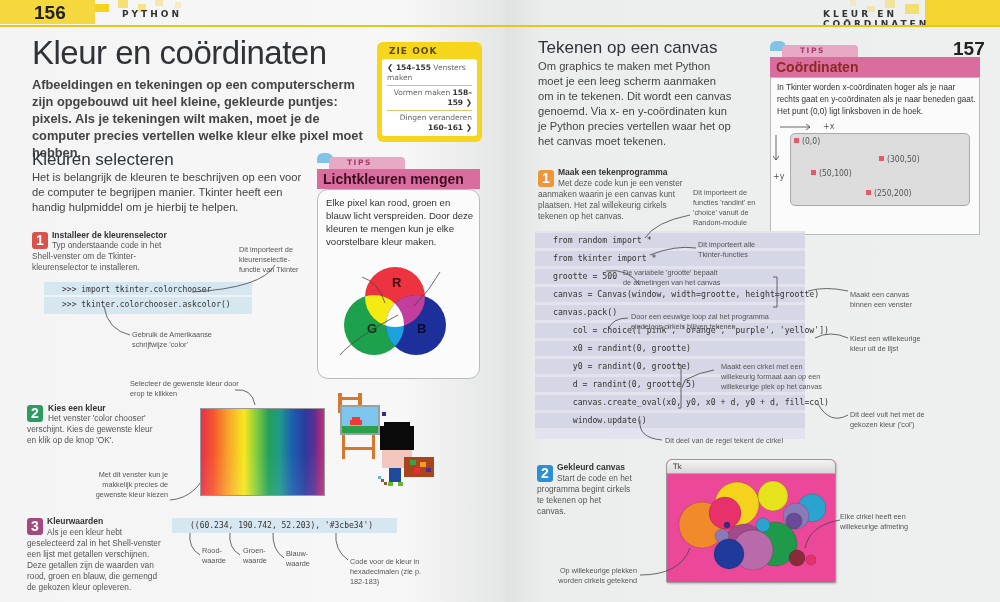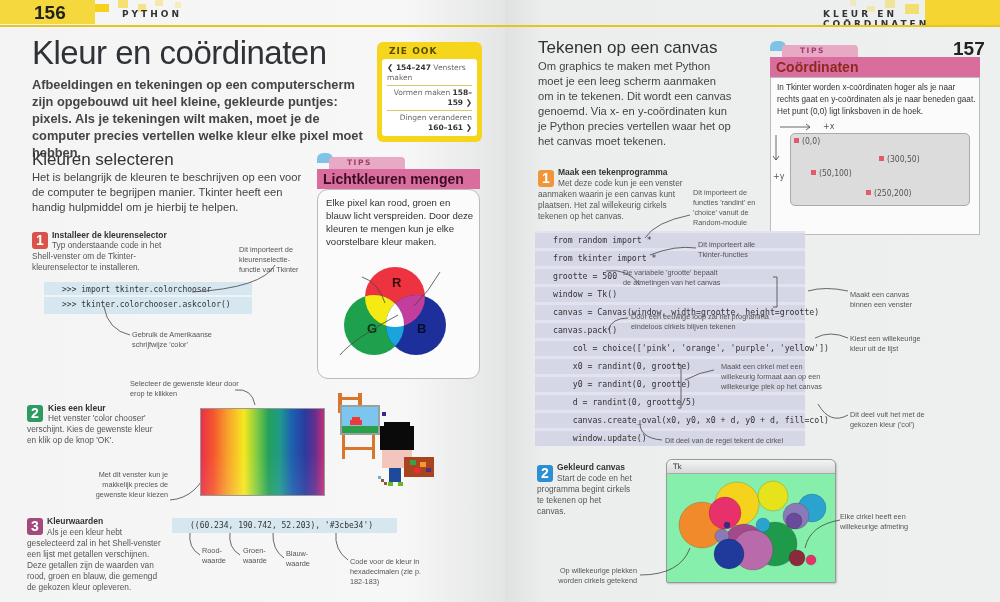--- a/index.html
+++ b/index.html
@@ -32,21 +32,21 @@
   .code-line { font-family:"DejaVu Sans Mono",monospace; font-size:8px; color:#333; height:15px; line-height:15px; padding-left:18px; white-space:pre; }
   .code-right .code-line { background:linear-gradient(90deg,#d5d6e6 0,#d5d6e6 100%); margin-bottom:3px; font-size:8.2px; }
   .tips { position:absolute; }
   .tips-tab { position:absolute; left:12px; top:0; height:12px; padding:0 10px 0 18px; background:#e7a9c4; border-radius:4px 4px 0 0; font-size:7.5px; font-weight:bold; letter-spacing:1.5px; color:#a23a6a; line-height:12px; }
   .tips-bubble { position:absolute; left:0; top:-4px; width:16px; height:10px; background:#7fc4e6; border-radius:6px 6px 0 0; }
   .tips-head { position:absolute; left:0; top:12px; height:20px; background:#d96d9e; padding-left:6px; font-family:"Liberation Sans",sans-serif; font-weight:bold; font-size:14px; line-height:20px; }
   .tips-box { position:absolute; left:0; top:32px; background:#fbfbfb; border:1px solid #bbb; }
   .spectrum { position:absolute; left:200px; top:408px; width:125px; height:88px; border:1px solid #999;
     background:linear-gradient(90deg,#e8304a 0%,#f5562d 10%,#f8a32b 22%,#f6e81f 35%,#7ac943 46%,#23a05a 55%,#1f9a8a 64%,#1d5fb0 74%,#2c3a9e 85%,#6a2d8e 93%,#c0307a 100%); }
   .spectrum::after { content:""; position:absolute; left:0; right:0; bottom:0; height:50%; background:linear-gradient(180deg,rgba(255,255,255,0),rgba(255,255,255,0.08)); }
-  .tk-window { position:absolute; left:666px; top:459px; width:170px; height:124px; border:1px solid #999; background:#86efac; border-radius:6px 6px 2px 2px; overflow:hidden; box-shadow:1px 1px 2px rgba(0,0,0,0.2); }
+  .tk-window { position:absolute; left:666px; top:459px; width:170px; height:124px; border:1px solid #999; background:#ec4899; border-radius:6px 6px 2px 2px; overflow:hidden; box-shadow:1px 1px 2px rgba(0,0,0,0.2); }
   .tk-bar { height:14px; background:linear-gradient(#f4f4f4,#d8d8d8); border-bottom:1px solid #aaa; font-size:7.5px; line-height:14px; padding-left:6px; color:#333; }
   .coord-area { position:absolute; left:790px; top:153px; width:180px; height:73px; background:#dcdcdc; border:1px solid #aaa; border-radius:5px; }
   .coord-pt { position:absolute; font-family:"DejaVu Sans Condensed","DejaVu Sans",sans-serif; font-size:8.5px; color:#555; white-space:nowrap; }
   .coord-pt i { display:inline-block; width:5px; height:5px; background:#e35b6b; margin-right:3px; vertical-align:1px; }
   svg.overlay { position:absolute; left:0; top:0; pointer-events:none; }
 </style>
 </head>
 <body>
 
 <div class="page page-left">
@@ -61,21 +61,21 @@
   <div class="page-num" style="left:34px;">156</div>
   <div class="running" style="left:82px;">PYTHON</div>
   <div class="rule" style="left:0;width:505px;"></div>
 
   <h1 class="title">Kleur en coördinaten</h1>
   <p class="lead">Afbeeldingen en tekeningen op een computerscherm zijn opgebouwd uit heel kleine, gekleurde puntjes: pixels. Als je tekeningen wilt maken, moet je de computer precies vertellen welke kleur elke pixel moet hebben.</p>
 
   <div class="zie">
     <div class="zie-title">ZIE OOK</div>
     <div class="zie-body">
-      <div class="zie-row"><b>❮ 154–247</b> <span>Vensters maken</span></div>
+      <div class="zie-row"><b>❮ 154–155</b> <span>Vensters maken</span></div>
       <div class="zie-row" style="text-align:right"><span>Vormen maken</span> <b>158–159 ❯</b></div>
       <div class="zie-row" style="text-align:right"><span>Dingen veranderen</span> <b>160–161 ❯</b></div>
     </div>
   </div>
 
   <h2 style="left:32px;top:150px;">Kleuren selecteren</h2>
   <p class="body" style="left:32px;top:170px;width:275px;">Het is belangrijk de kleuren te beschrijven op een voor de computer te begrijpen manier. Tkinter heeft een handig hulpmiddel om je hierbij te helpen.</p>
 
   <div class="step-num" style="left:32px;top:232px;background:#d9534a;">1</div>
   <div class="step-title" style="left:52px;top:230px;">Installeer de kleurenselector</div>
@@ -233,21 +233,20 @@
   <div class="step-num" style="left:33px;top:170px;background:#f0963a;">1</div>
   <div class="step-title" style="left:53px;top:167px;">Maak een tekenprogramma</div>
   <p class="step-text" style="left:33px;top:178px;width:158px;text-indent:20px;">Met deze code kun je een venster aanmaken waarin je een canvas kunt plaatsen. Het zal willekeurig cirkels tekenen op het canvas.</p>
   <div class="note" style="left:188px;top:188px;width:75px;">Dit importeert de functies 'randint' en 'choice' vanuit de Random-module</div>
 
   <div class="code-box code-right" style="left:30px;top:231px;width:270px;height:208px;background:#e2e3ee;">
     <div style="padding-top:2px">
       <div class="code-line">from random import *</div>
       <div class="code-line">from tkinter import *</div>
       <div class="code-line">grootte = 500</div>
-      <div class="code-line">window = Tk()</div>
       <div class="code-line">canvas = Canvas(window, width=grootte, height=grootte)</div>
       <div class="code-line">canvas.pack()</div>
       <div class="code-line">    col = choice(['pink', 'orange', 'purple', 'yellow'])</div>
       <div class="code-line">    x0 = randint(0, grootte)</div>
       <div class="code-line">    y0 = randint(0, grootte)</div>
       <div class="code-line">    d = randint(0, grootte/5)</div>
       <div class="code-line">    canvas.create_oval(x0, y0, x0 + d, y0 + d, fill=col)</div>
       <div class="code-line">    window.update()</div>
     </div>
   </div>

